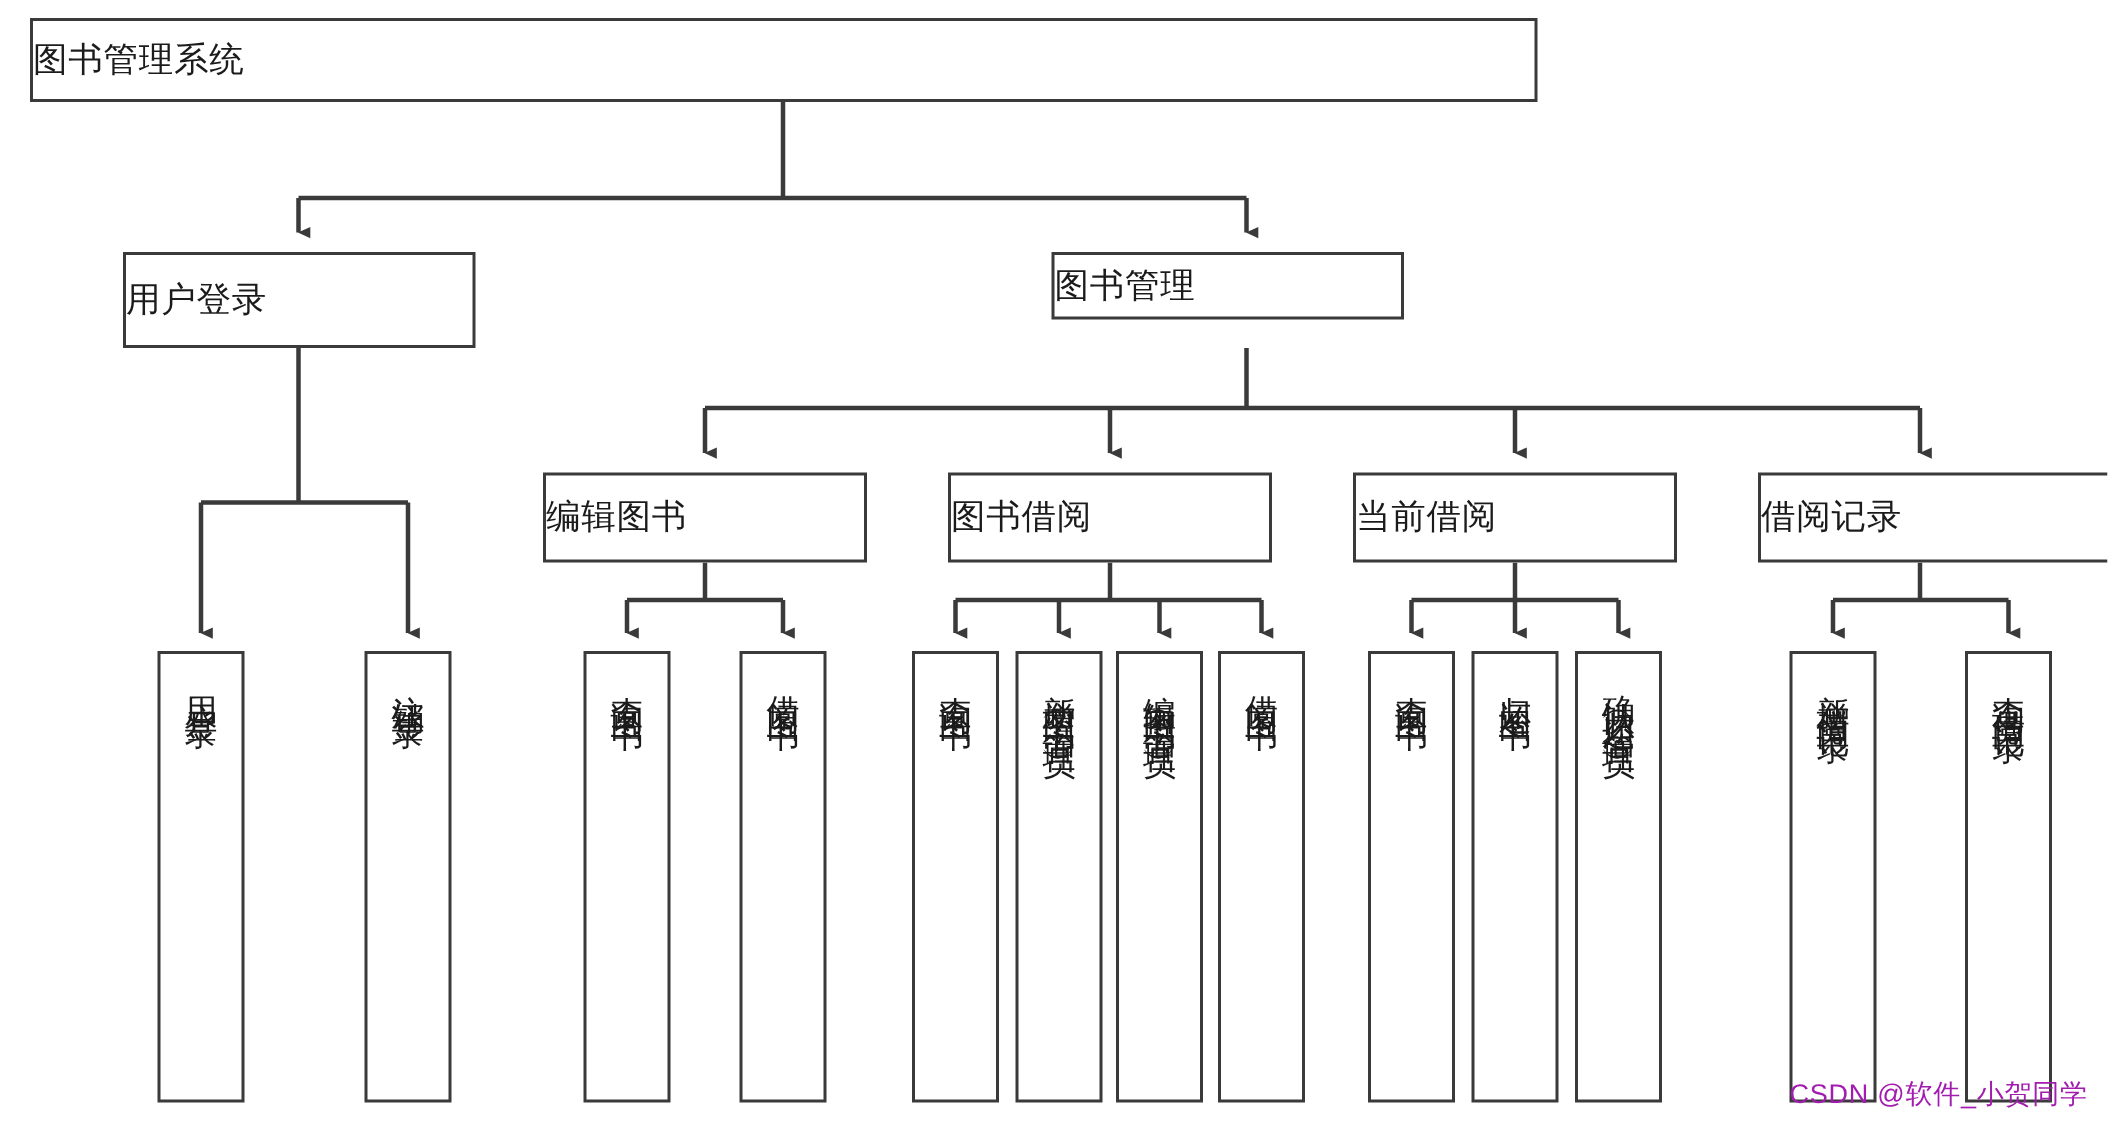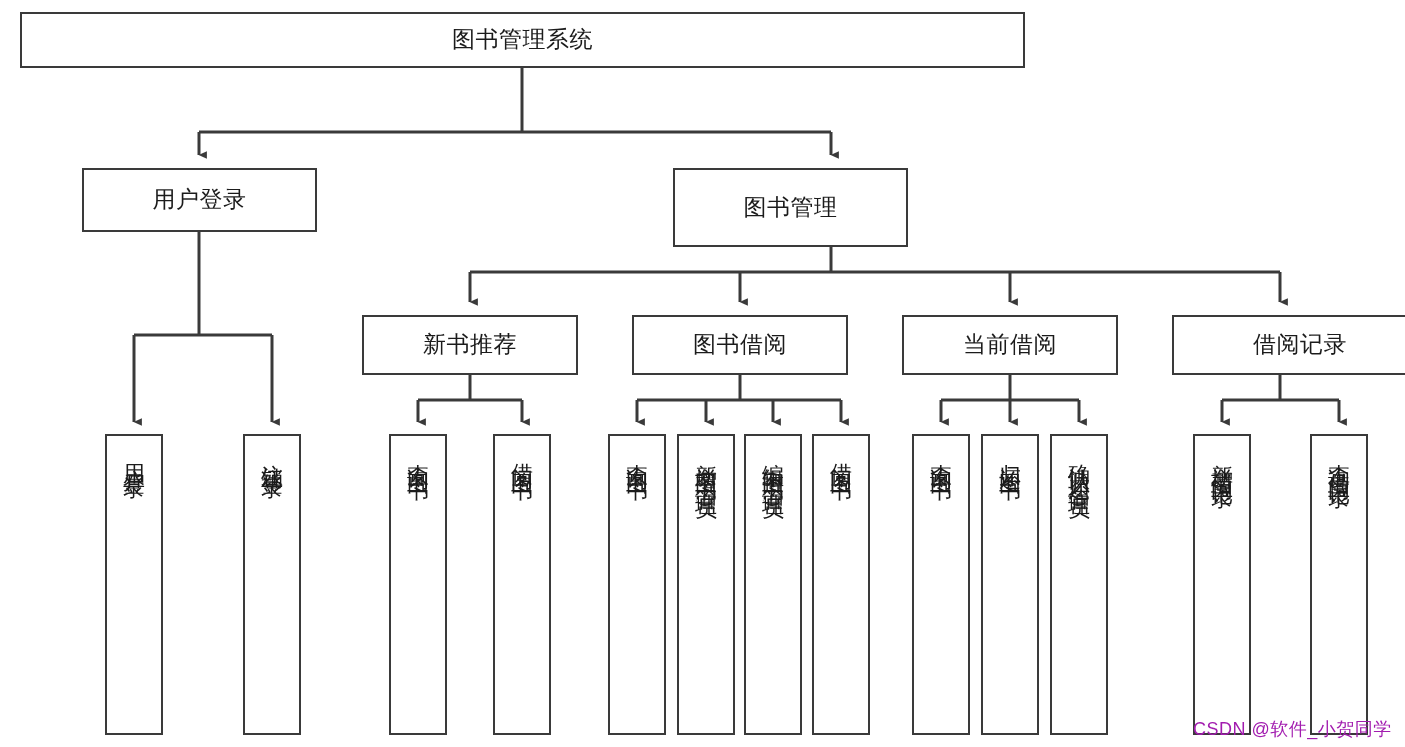--- a/index.html
+++ b/index.html
@@ -26,21 +26,20 @@
     height: 747px;
     pointer-events: none;
   }
   .node {
     position: absolute;
     box-sizing: border-box;
     border: 2.5px solid #3a3a3a;
     background: #ffffff;
     display: flex;
     align-items: center;
-    justify-content: center;
     color: #1b1b1b;
     z-index: 2;
   }
   .node .label {
     display: block;
     text-align: center;
     line-height: 1.18;
     white-space: pre;
   }
   
@@ -129,26 +128,26 @@
     </g>
   </svg>
 
   <div class="node h root" style="left:20px; top:12px; width:1005px; height:56px;">
     <span class="label">图书管理系统</span>
   </div>
 
   <div class="node h" style="left:82px; top:168px; width:235px; height:64px;">
     <span class="label">用户登录</span>
   </div>
-  <div class="node h" style="left:673px; top:168px; width:235px; height:79px;">
+  <div class="node h" style="left:701px; top:168px; width:235px; height:45px;">
     <span class="label">图书管理</span>
   </div>
 
   <div class="node h" style="left:362px; top:315px; width:216px; height:60px;">
-    <span class="label">新书推荐</span>
+    <span class="label">编辑图书</span>
   </div>
   <div class="node h" style="left:902px; top:315px; width:216px; height:60px;">
     <span class="label">当前借阅</span>
   </div>
   <div class="node h" style="left:632px; top:315px; width:216px; height:60px;">
     <span class="label">图书借阅</span>
   </div>
   <div class="node h" style="left:1172px; top:315px; width:256px; height:60px;">
     <span class="label">借阅记录</span>
   </div>

